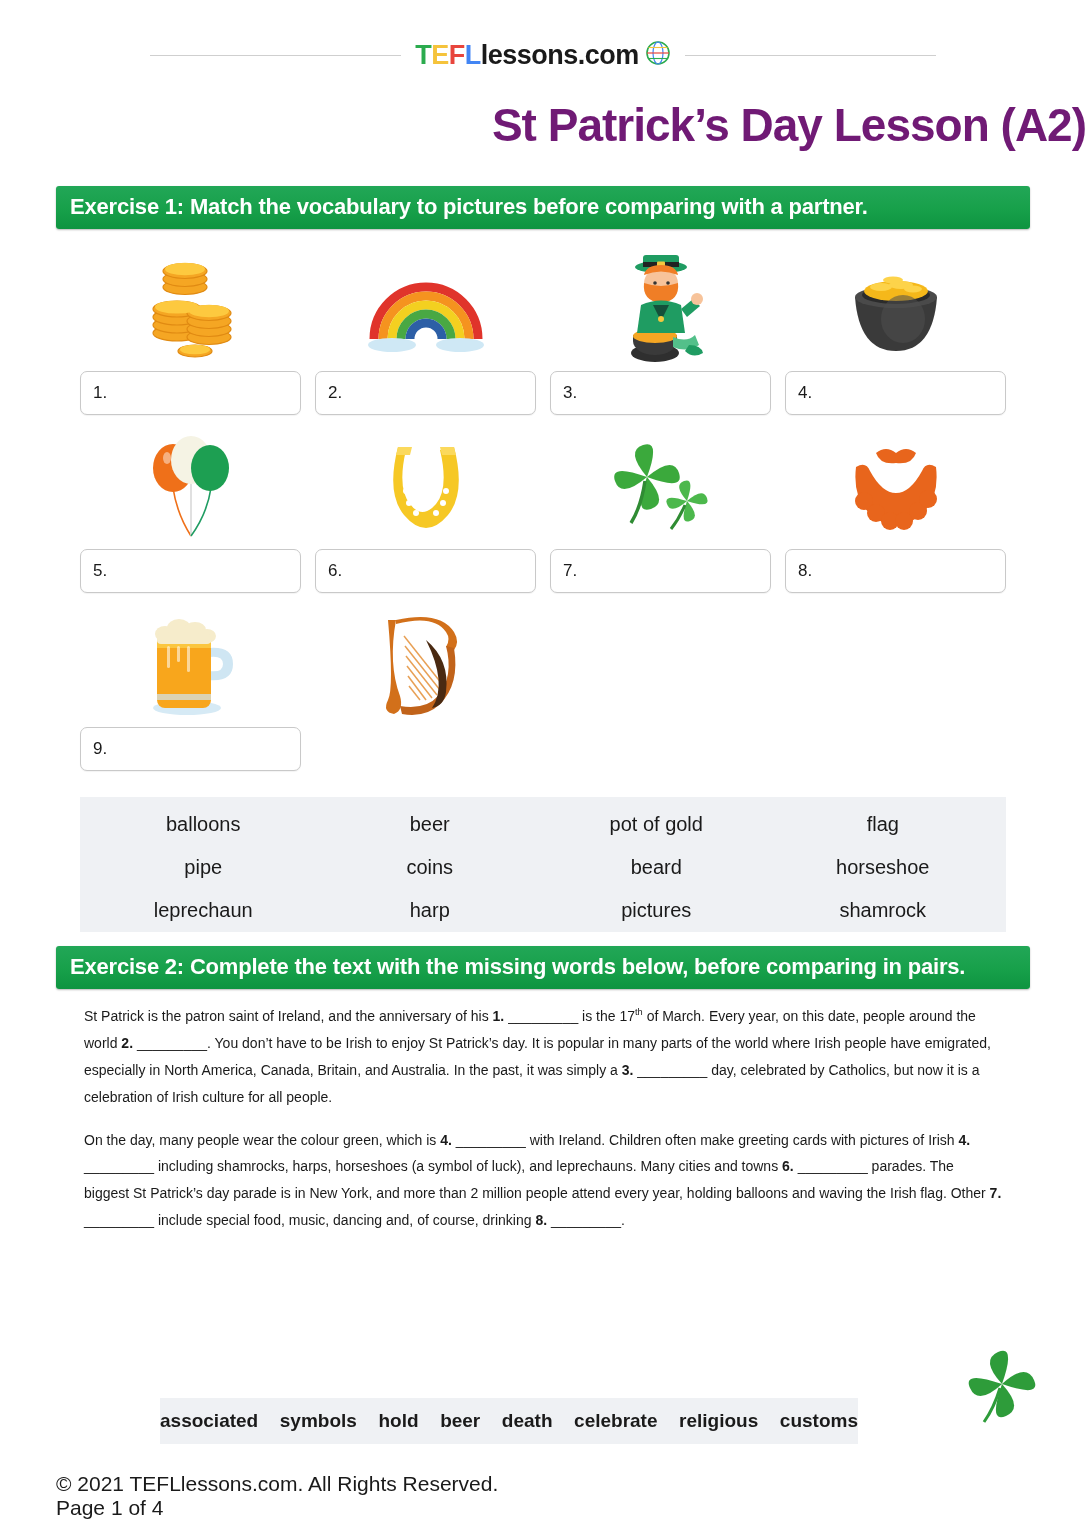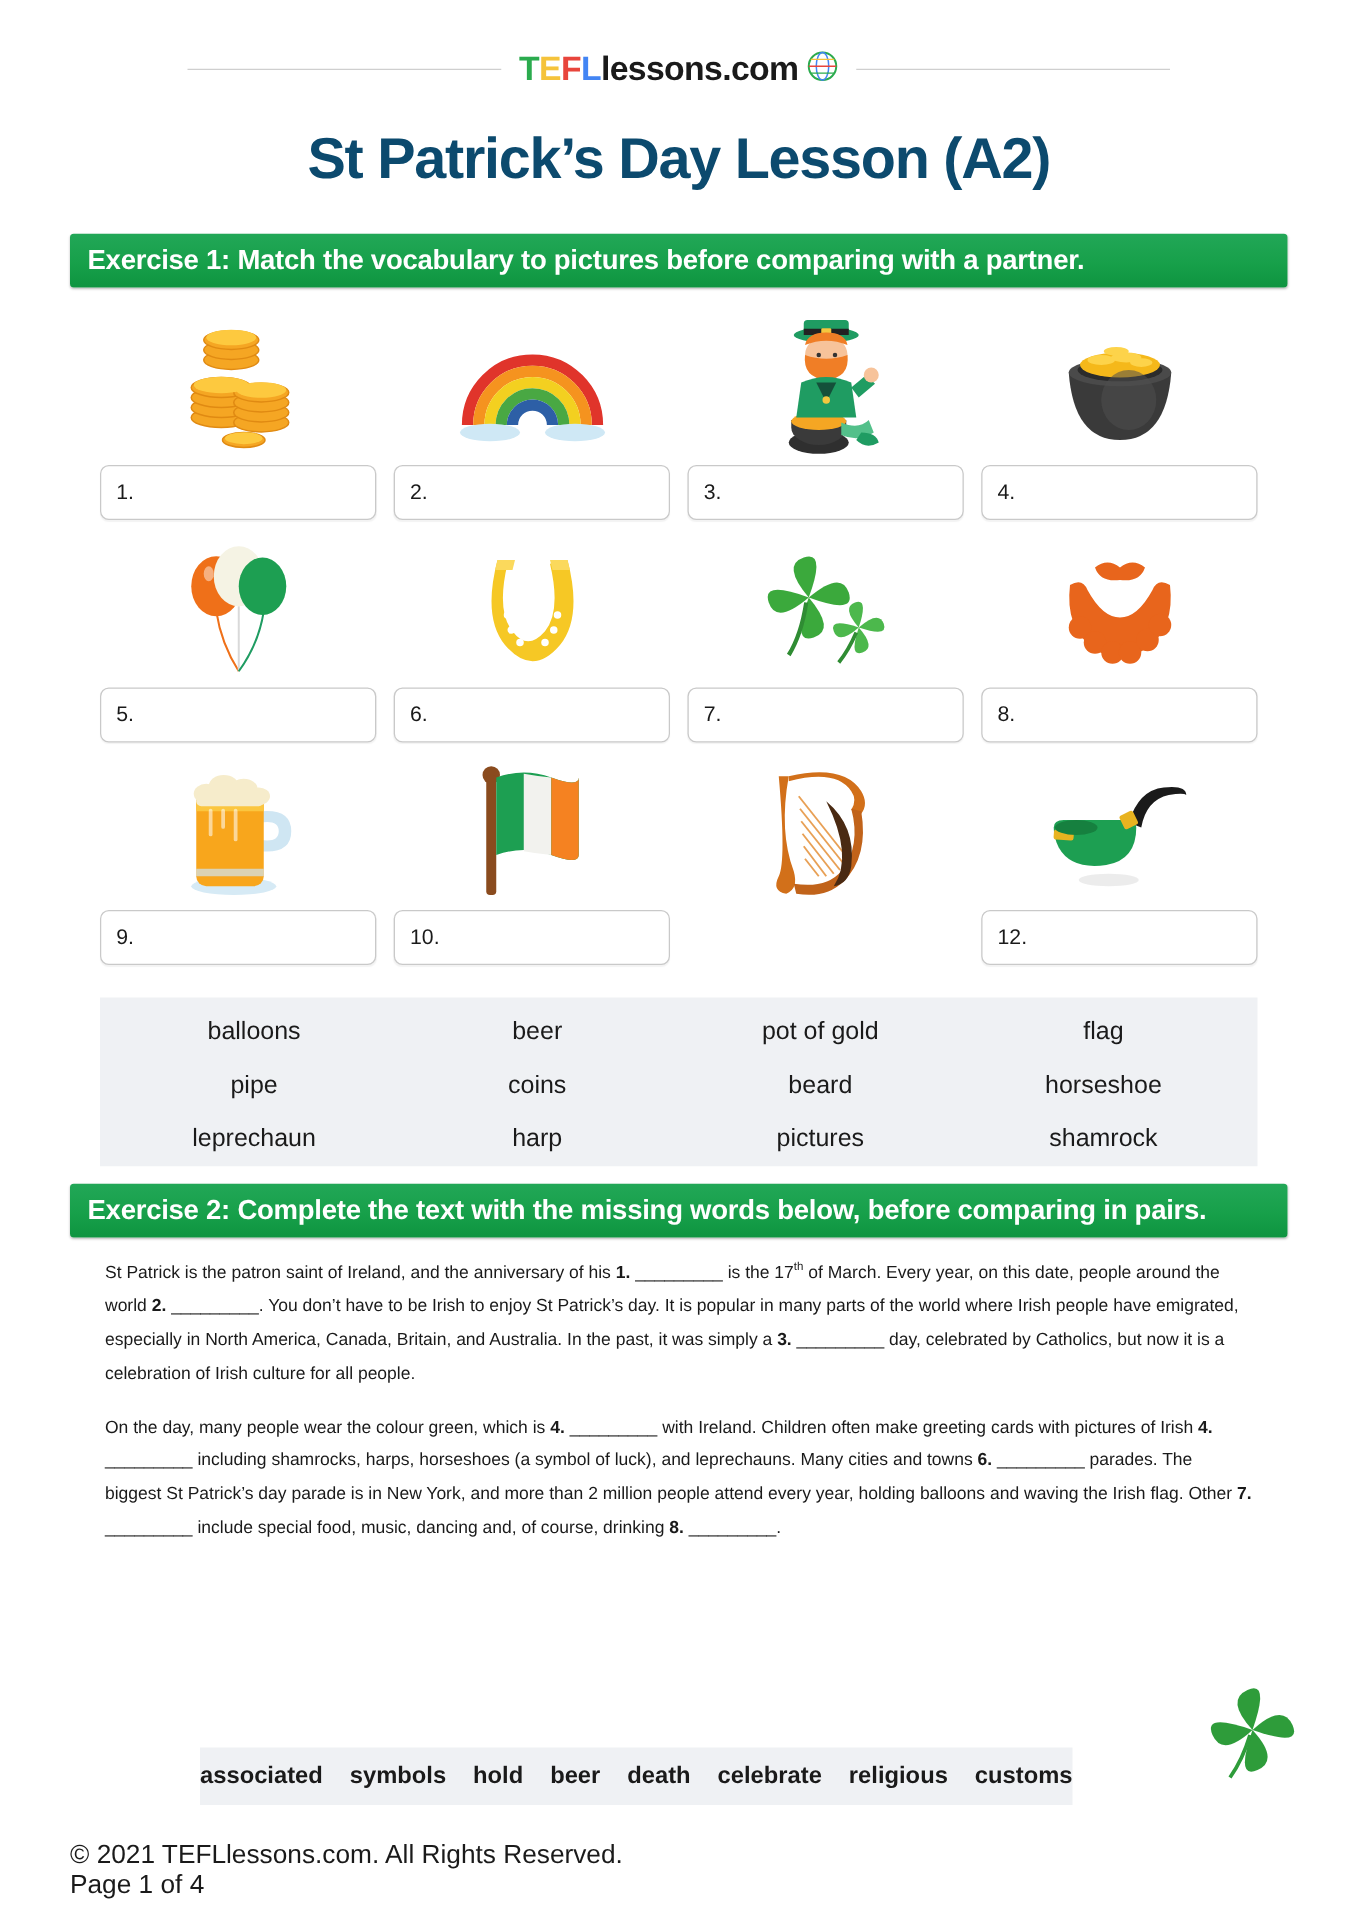--- a/index.html
+++ b/index.html
@@ -41,26 +41,26 @@
     line-height: 1;
   }
   .logo-text .t { color: #2bab4e; }
   .logo-text .e { color: #f5c33b; }
   .logo-text .f { color: #e8453c; }
   .logo-text .l { color: #4285f4; }
   .logo-text .rest { color: #1a1a1a; }
   .globe { flex: 0 0 auto; }
 
   .page-title {
-    text-align: center;
+    text-align: right;
     font-size: 46px;
     font-weight: bold;
     letter-spacing: -1px;
     margin: 28px 0 0 0;
-    color: #0c4a6e;
+    color: #701a75;
   }
 
   
   .ex-banner {
     margin: 34px 56px 0 56px;
     background: linear-gradient(180deg,#22a757 0%, #17a04a 55%, #0e9440 100%);
     border-radius: 3px;
     box-shadow: 0 1px 2px rgba(0,0,0,.28);
     padding: 8px 14px 9px 14px;
     color: #ffffff;
@@ -384,65 +384,40 @@
           <rect x="28" y="36" width="3" height="22" rx="1.5"></rect>
           <rect x="38" y="36" width="3" height="16" rx="1.5"></rect>
           <rect x="48" y="36" width="3" height="26" rx="1.5"></rect>
         </g>
         <rect x="18" y="84" width="54" height="6" fill="#cfe6f3" opacity=".7"></rect>
       </svg>
     </div>
     <div class="answer-box">9.</div>
   </div>
 
-  <div class="pic-cell">
-    <div class="pic-art">
-      <svg width="110" height="112" viewBox="0 0 110 112">
-        <circle cx="22" cy="10" r="7" fill="#8a4b1e"></circle>
-        <rect x="18" y="10" width="8" height="96" rx="3" fill="#8a4b1e"></rect>
-        <path d="M26 12 q22 -8 44 0 q22 8 22 0 v62 q0 8 -22 0 q-22 -8 -44 0z" fill="#1d9f52"></path>
-        <path d="M48 9 q11 2 22 3 v62 q-11 -1 -22 -3z" fill="#f2f2ee"></path>
-        <path d="M70 12 q22 8 22 0 v62 q0 8 -22 0z" fill="#f58221"></path>
-      </svg>
-    </div>
-    <div class="answer-box">10.</div>
-  </div>
 
   <div class="pic-cell">
     <div class="pic-art">
       <svg width="92" height="110" viewBox="0 0 92 110">
         <path d="M16 10 q44 -10 58 12 q6 10 0 18 l-8 -3 q5 -8 0 -15 q-12 -18 -50 -8z" fill="#d2701a"></path>
         <path d="M16 10 q-8 44 4 76 q4 14 -6 18 q-12 -2 -6 -14 q6 -12 0 -80z" fill="#d2701a"></path>
         <path d="M74 38 q6 36 -14 56 q-14 14 -38 10 l-2 -8 q26 4 38 -10 q16 -20 8 -50z" fill="#c1631a"></path>
         <g stroke="#e8a055" stroke-width="1.5">
           <line x1="24" y1="26" x2="62" y2="74"></line>
             <line x1="25" y1="36" x2="60" y2="80"></line>
           <line x1="26" y1="46" x2="57" y2="85"></line>
             <line x1="27" y1="56" x2="52" y2="88"></line>
           <line x1="28" y1="66" x2="46" y2="90"></line>
             <line x1="29" y1="76" x2="40" y2="90"></line>
         </g>
         <path d="M46 30 q24 20 20 52 q-2 14 -14 16 q16 -24 -6 -68z" fill="#4a2a12"></path>
       </svg>
     </div>
   </div>
 
-  <div class="pic-cell">
-    <div class="pic-art">
-      <svg width="118" height="92" viewBox="0 0 118 92">
-        <path d="M66 38 q8 -26 28 -28 q18 -2 18 6 q-2 -2 -14 0 q-18 4 -22 26z" fill="#1a1a1a"></path>
-        <path d="M6 42 q0 -6 8 -6 h52 q6 0 6 6 q0 26 -24 30 q-28 4 -38 -14 q-4 -8 -4 -16z" fill="#1d9f52"></path>
-        <rect x="6" y="44" width="16" height="8" rx="2" fill="#e8b320" transform="rotate(4 14 48)"></rect>
-        <rect x="60" y="30" width="12" height="12" rx="2" fill="#e8b320" transform="rotate(-26 66 36)"></rect>
-        <ellipse cx="24" cy="42" rx="17" ry="6" fill="#16803f"></ellipse>
-        <ellipse cx="50" cy="84" rx="24" ry="5" fill="#d9d9d9" opacity=".5"></ellipse>
-      </svg>
-    </div>
-    <div class="answer-box">12.</div>
-  </div>
 
 </div>
 
 <div class="wordbank">
   <div class="wordbank-grid">
     <span>balloons</span>
     <span>beer</span>
     <span>pot of gold</span>
     <span>flag</span>
     <span>pipe</span>

